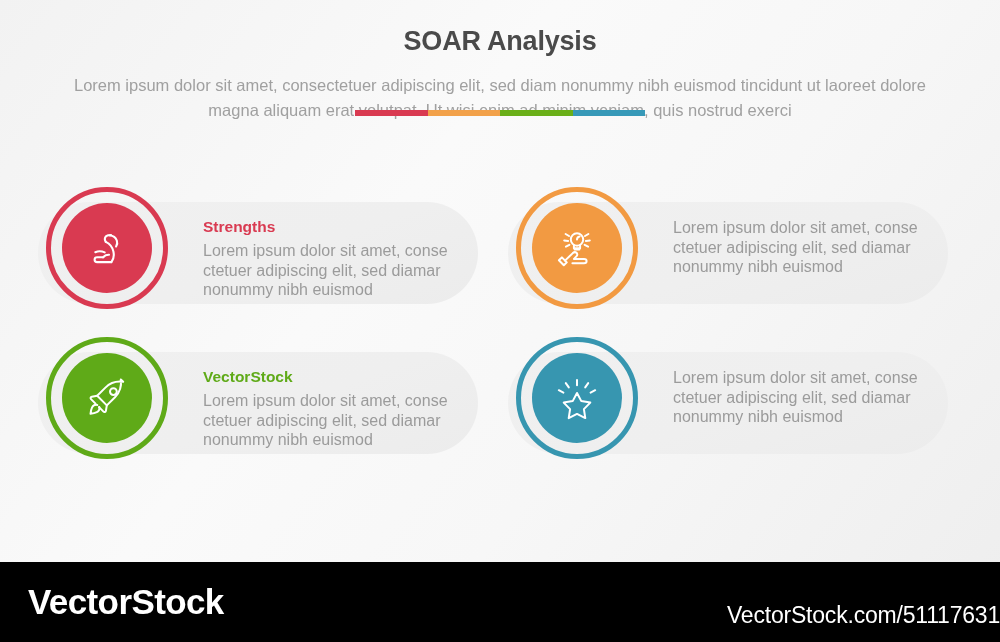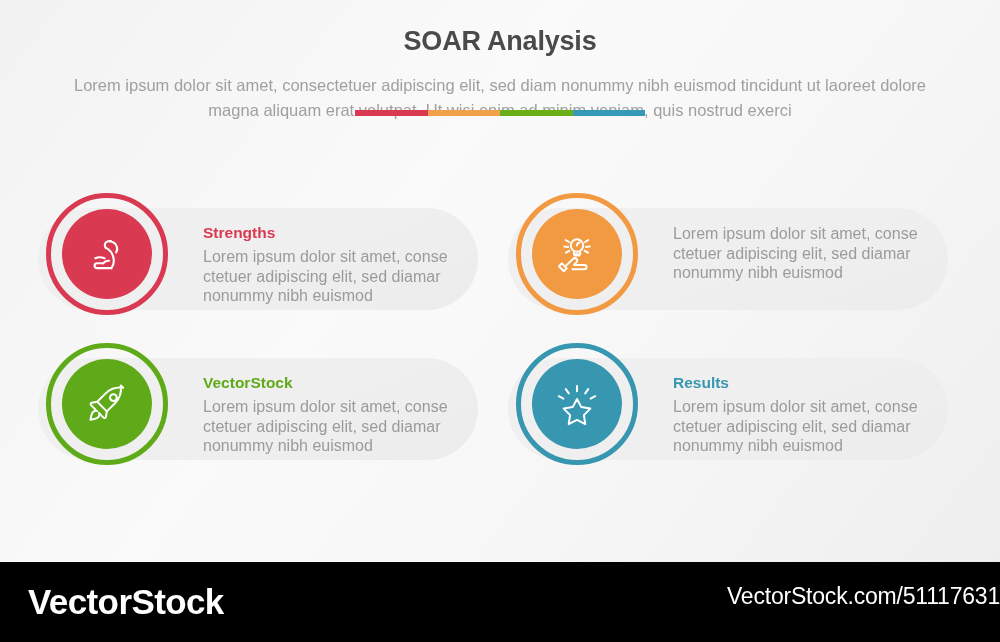--- a/index.html
+++ b/index.html
@@ -60,21 +60,21 @@
     width: 290px;
     height: 6px;
     display: flex;
   }
   .accent-seg { height: 100%; flex: 1 1 25%; }
 
   
   .grid {
     position: absolute;
     left: 0;
-    top: 198px;
+    top: 192px;
     width: 1000px;
   }
   .row {
     position: relative;
     height: 150px;
   }
   .cell {
     position: absolute;
     top: 0;
     width: 480px;
@@ -154,21 +154,21 @@
     top: 18px;
     font-size: 35px;
     font-weight: bold;
     color: #ffffff;
     letter-spacing: -0.6px;
     line-height: 44px;
   }
   .wm-url {
     position: absolute;
     right: 24px;
-    top: 19px;
+    top: 38px;
     font-size: 23px;
     color: #ffffff;
     letter-spacing: -0.2px;
     line-height: 30px;
   }
 </style>
 </head>
 <body>
 
 <div class="canvas">
@@ -261,21 +261,20 @@
             <div class="badge-inner">
               <svg width="52" height="52" viewBox="0 0 52 52" fill="none" stroke="#ffffff" stroke-width="2" stroke-linecap="round" stroke-linejoin="round">
                 <path d="M26 21.0 l4.3 8.1 9.0 1.5 -6.4 6.5 1.4 9.0 -8.3 -4.2 -8.3 4.2 1.4 -9.0 -6.4 -6.5 9.0 -1.5z"></path>
                 <path d="M26 13.2 v-5.2"></path>
                 <path d="M17.8 15.4 l-3.0 -4.3 M12.4 20.6 l-4.6 -2.4"></path>
                 <path d="M34.2 15.4 l3.0 -4.3 M39.6 20.6 l4.6 -2.4"></path>
               </svg>
             </div>
           </div>
           <div class="text-block">
-            <p class="heading">Results</p>
             <p class="body">Lorem ipsum dolor sit amet, conse ctetuer adipiscing elit, sed diamar nonummy nibh euismod</p>
           </div>
         </div>
 
       </div>
 
     </div>
   </div>
 
   <div class="footer" style="background: rgb(0, 0, 0); padding-left: 24px;">

